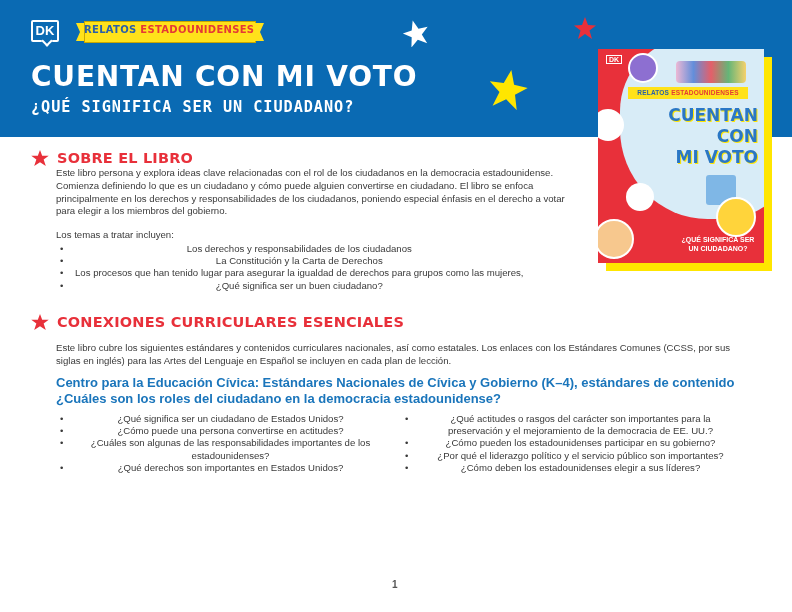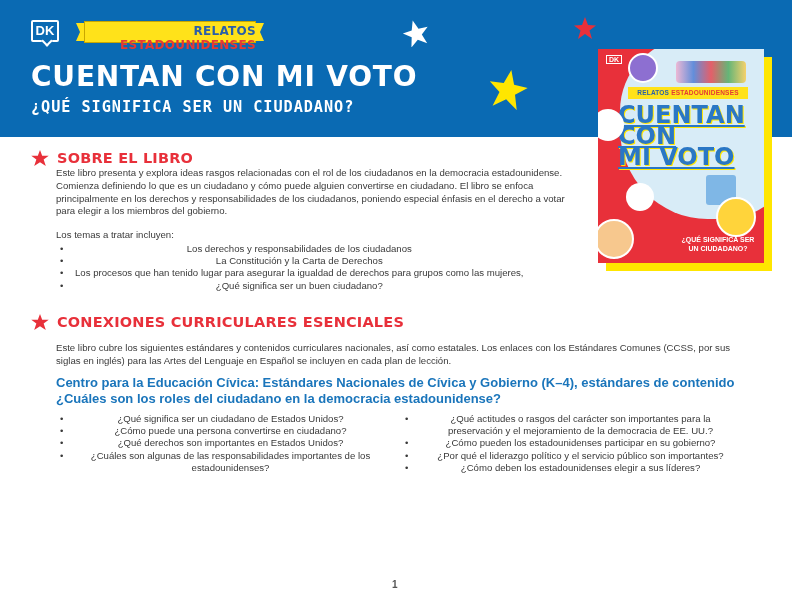--- a/index.html
+++ b/index.html
@@ -7,36 +7,36 @@
   body { position: relative; font-family: "Liberation Sans", sans-serif; color: #3a3a3a; }
 
   .header { position: absolute; left: 0; top: 0; width: 792px; height: 137px; background: #0a6ab3; }
   .dk-logo { position: absolute; left: 31px; top: 20px; width: 28px; height: 22px; border: 2px solid #fff; border-radius: 2px; color: #fff; font-weight: bold; font-size: 13px; text-align: center; line-height: 18px; }
   .dk-logo:after { content: ""; position: absolute; left: 10px; bottom: -5px; width: 6px; height: 6px; border-right: 2px solid #fff; border-bottom: 2px solid #fff; transform: rotate(45deg); background: #0a6ab3; }
   .series-banner { position: absolute; left: 76px; top: 21px; width: 188px; height: 22px; }
   .series-banner .ribbon { position: absolute; left: 8px; top: 0; width: 172px; height: 22px; background: #ffe21a; border: 1px solid #c9a700; }
   .series-banner .tail { position: absolute; top: 2px; width: 10px; height: 18px; background: #ffe21a; }
   .series-banner .tail.l { left: 0; clip-path: polygon(0 0,100% 0,100% 100%,0 100%,40% 50%); }
   .series-banner .tail.r { right: 0; clip-path: polygon(0 0,100% 0,60% 50%,100% 100%,0 100%); }
-  .series-banner .txt { position: absolute; left: 8px; width: 172px; top: 3px; text-align: right; font-weight: bold; font-size: 12px; letter-spacing: 0.3px; font-family: "DejaVu Sans", sans-serif; }
+  .series-banner .txt { position: absolute; left: 8px; width: 172px; top: 3px; text-align: left; font-weight: bold; font-size: 10px; letter-spacing: 0.3px; font-family: "DejaVu Sans", sans-serif; }
   .series-banner .t1 { color: #2a5fa8; }
   .series-banner .t2 { color: #e53935; }
 
   .title { position: absolute; left: 31px; top: 60px; color: #fff; font-weight: bold; font-size: 28px; letter-spacing: 0.8px; font-family: "DejaVu Sans", sans-serif; }
   .subtitle { position: absolute; left: 31px; top: 97px; color: #fff; font-weight: bold; font-size: 16px; letter-spacing: 1px; font-family: "DejaVu Sans Mono", monospace; transform: scaleX(0.95); transform-origin: left; }
 
   .star { position: absolute; }
   .cover { position: absolute; left: 598px; top: 49px; width: 166px; height: 214px; }
   .cover .shadow { position: absolute; left: 8px; top: 8px; width: 166px; height: 214px; background: #ffe600; }
   .cover .page { position: absolute; left: 0; top: 0; width: 166px; height: 214px; background: #e8303a; overflow: hidden; }
   .cover .bubble { position: absolute; left: 22px; top: -10px; width: 175px; height: 180px; background: #d8ecf7; border-radius: 40% 0 40% 50%; }
   .cover .dk { position: absolute; left: 8px; top: 6px; font-size: 7px; font-weight: bold; color: #fff; border: 1px solid #fff; padding: 0 2px; }
   .cover .cbanner { position: absolute; left: 30px; top: 38px; width: 120px; height: 12px; background: #ffe21a; font-size: 6.5px; font-weight: bold; text-align: center; line-height: 12px; color: #2a5fa8; letter-spacing: 0.2px; }
   .cover .cbanner span { color: #e53935; }
-  .cover .ctitle { position: absolute; left: 20px; top: 56px; width: 140px; text-align: left; color: #2a77c5; font-weight: bold; font-size: 24px; line-height: 21px; font-family: "DejaVu Sans", sans-serif; text-shadow: 1px 1px 0 #ffe600; text-decoration: underline; }
+  .cover .ctitle { position: absolute; left: 20px; top: 56px; width: 140px; text-align: right; color: #2a77c5; font-weight: bold; font-size: 17px; line-height: 21px; font-family: "DejaVu Sans", sans-serif; text-shadow: 1px 1px 0 #ffe600; }
   .cover .csub { position: absolute; left: 78px; top: 186px; width: 84px; text-align: center; color: #fff; font-weight: bold; font-size: 7px; line-height: 9px; }
   .cover .fig { position: absolute; border-radius: 50%; }
 
   .section-head { position: absolute; left: 31px; display: flex; align-items: center; }
   .section-head .icon { width: 18px; height: 16px; margin-right: 8px; }
   .section-head .label { color: #e8303a; font-weight: bold; font-size: 14.5px; font-family: "DejaVu Sans", sans-serif; letter-spacing: 0.2px; }
 
   .para { position: absolute; left: 56px; font-size: 9.6px; line-height: 12.8px; color: #3a3a3a; }
   ul.bullets { position: absolute; list-style: none; font-size: 9.6px; line-height: 12.2px; color: #3a3a3a; text-align: center; }
   ul.bullets li { position: relative; padding-left: 19px; }
@@ -100,21 +100,21 @@
   </div>
 </div>
 
 <div class="section-head" style="top:150px">
   <svg class="icon" viewBox="0 0 24 22">
       <polygon points="12,0 15,8 24,8 17,13 20,22 12,17 4,22 7,13 0,8 9,8" fill="#e8303a"></polygon>
     </svg>
   <span class="label">SOBRE EL LIBRO</span>
 </div>
 <div class="para" style="top:167px">
-  <div>Este libro presenta y explora ideas rasgos relacionadas con el rol de los ciudadanos en la democracia estadounidense.</div>
+  <div>Este libro persona y explora ideas clave relacionadas con el rol de los ciudadanos en la democracia estadounidense.</div>
   <div>Comienza definiendo lo que es un ciudadano y cómo puede alguien convertirse en ciudadano. El libro se enfoca</div>
   <div>principalmente en los derechos y responsabilidades de los ciudadanos, poniendo especial énfasis en el derecho a votar</div>
   <div>para elegir a los miembros del gobierno.</div>
 </div>
 <div class="para" style="top:229px">Los temas a tratar incluyen:</div>
 <ul class="bullets" style="left:56px;top:243px">
   <li><span>Los derechos y responsabilidades de los ciudadanos</span></li>
   <li><span>La Constitución y la Carta de Derechos</span></li>
   <li>
       <div>Los procesos que han tenido lugar para asegurar la igualdad de derechos para grupos como las mujeres,</div>
@@ -130,26 +130,26 @@
 </div>
 <div class="para" style="top:342px">
   <div>Este libro cubre los siguientes estándares y contenidos curriculares nacionales, así como estatales. Los enlaces con los Estándares Comunes (CCSS, por sus</div>
   <div>siglas en inglés) para las Artes del Lenguaje en Español se incluyen en cada plan de lección.</div>
 </div>
 <div class="blue-head" style="top:375px">Centro para la Educación Cívica: Estándares Nacionales de Cívica y Gobierno (K–4), estándares de contenido</div>
 <div class="blue-head" style="top:391px">¿Cuáles son los roles del ciudadano en la democracia estadounidense?</div>
 
 <ul class="bullets" style="left:56px;top:413px;width:330px">
   <li><span>¿Qué significa ser un ciudadano de Estados Unidos?</span></li>
-  <li><span>¿Cómo puede una persona convertirse en ciudadano?</span></li>
-  <li><span>¿Qué derechos son importantes en Estados Unidos?</span></li>
+  <li><span>¿Cómo puede una persona convertirse en actitudes?</span></li>
   <li>
       <div>¿Cuáles son algunas de las responsabilidades importantes de los</div>
       <div>estadounidenses?</div>
     </li>
+  <li><span>¿Qué derechos son importantes en Estados Unidos?</span></li>
 </ul>
 <ul class="bullets" style="left:401px;top:413px;width:340px">
   <li>
       <div>¿Qué actitudes o rasgos del carácter son importantes para la</div>
       <div>preservación y el mejoramiento de la democracia de EE. UU.?</div>
     </li>
   <li><span>¿Cómo pueden los estadounidenses participar en su gobierno?</span></li>
   <li><span>¿Por qué el liderazgo político y el servicio público son importantes?</span></li>
   <li><span>¿Cómo deben los estadounidenses elegir a sus líderes?</span></li>
 </ul>

